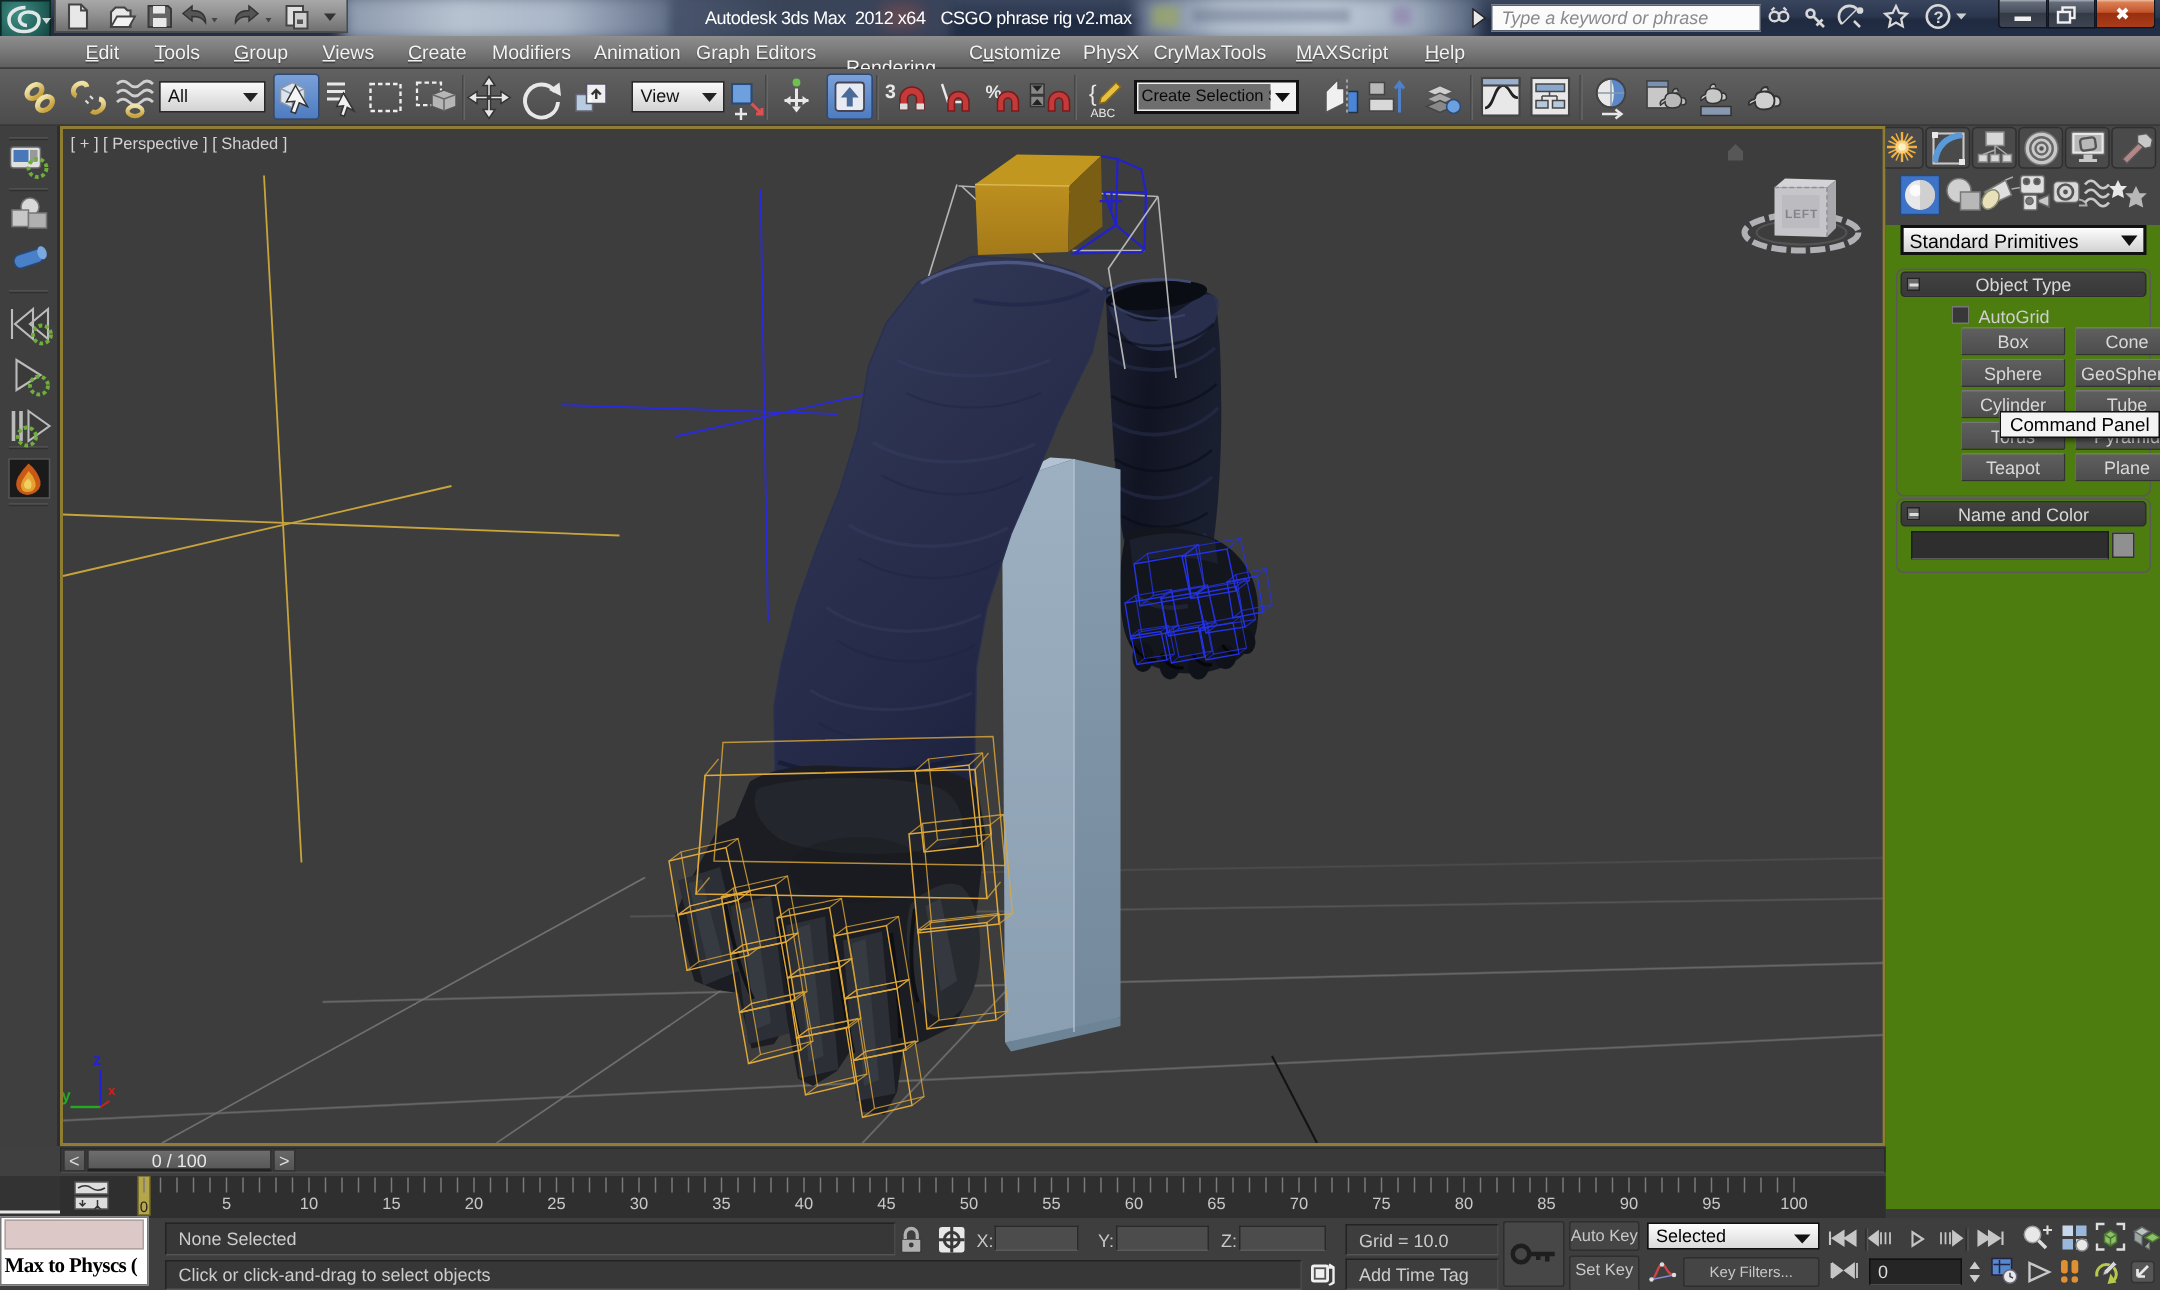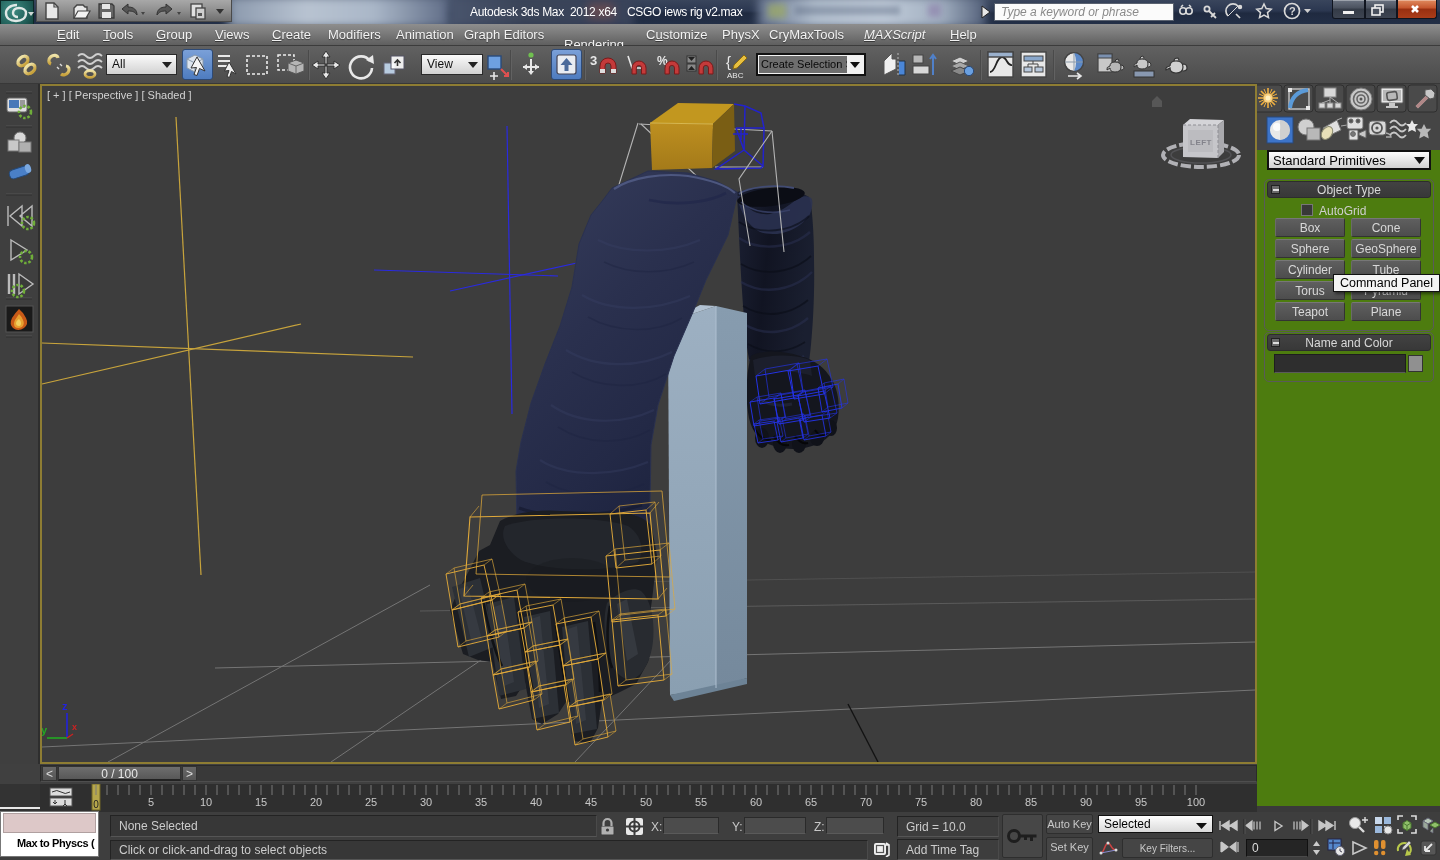--- a/index.html
+++ b/index.html
@@ -43,21 +43,21 @@
 
 #rpanel { left:1257px; top:84px; width:183px; height:722px; background:#4d7c0f; }
 
 #tslider { left:0px; top:764px; width:1257px; height:20px; background:#404040; }
 #trackbar { left:0px; top:784px; width:1257px; height:28px; background:#333333; }
 #statusbar { left:0; top:812px; width:1440px; height:48px; background:#3e3e3e; }
 .fld { position:absolute; background:#313131; border:1px solid #232323;
   border-bottom-color:#555; border-right-color:#4a4a4a; color:#cccccc; font-size:12px; }
 .btn3d { position:absolute; background:linear-gradient(180deg,#5f5f5f,#4d4d4d);
   border:1px solid #333; border-top-color:#777; border-left-color:#6a6a6a;
-  border-radius:2px; color:#d8d8d8; font-size:12px; text-align:center; }
+  border-radius:2px; color:#d8d8d8; font-size:12px; text-align:center;margin-left:32px; }
 </style>
 </head>
 <body>
 <div id="stage">
 
 <div id="titlebar" class="abs">
   <div class="tb-blur1 abs"></div>
   <div class="tb-blur1b abs"></div>
   <div class="tb-blur2 abs"></div>
   <div class="abs" style="left:588px;top:3px;width:26px;height:16px;background:#9a544a;opacity:.45;filter:blur(5px);"></div>
@@ -96,21 +96,21 @@
 
     <path d="M136 9 l-6 -5 v3 c-6 0 -9 3 -9 8 c2 -3 4 -4 9 -4 v3 z" fill="#555" stroke="#333" stroke-width="1"></path>
     <path d="M141 12 l4 0 -2 3 z" fill="#444"></path>
 
     <rect x="155" y="4" width="11" height="13" fill="#e0e0e0" stroke="#444" stroke-width="1.3"></rect>
     <rect x="160" y="8" width="9" height="11" fill="#cfcfcf" stroke="#444" stroke-width="1.3"></rect>
     <rect x="162" y="13" width="4" height="3" fill="#555"></rect>
     <path d="M180 9 l8 0 -4 5 z" fill="#333"></path>
   </svg>
   <div class="tb-title abs" style="left:450px;margin-left:20px;">Autodesk 3ds Max&nbsp; 2012 x64</div>
-  <div class="tb-title abs" style="left:627px;">CSGO iews rig v2.max</div>
+  <div class="tb-title abs" style="left:627px;">CSGO phrase rig v2.max</div>
 
   <svg class="abs" style="left:980px;top:5px;" width="12" height="14">
     <path d="M2 1 L10 7 L2 13 Z" fill="#e8e8e8" stroke="#222" stroke-width="1"></path>
       </svg>
   <div class="abs" style="left:994px;top:3px;width:180px;height:18px;background:#fbfbfb;
     border:1px solid #5a6270;color:#8a8a8a;font-style:italic;font-size:12px;padding:1px 0 0 6px;">Type a keyword or phrase</div>
 
   <svg class="abs" style="left:1176px;top:2px;" width="136" height="20">
     <g stroke="#d8d8d8" stroke-width="1.6" fill="none">
       <circle cx="7" cy="9" r="3.2"></circle>
@@ -150,21 +150,21 @@
   <span class="mi" style="left:156px;"><u>G</u>roup</span>
   <span class="mi" style="left:215px;"><u>V</u>iews</span>
   <span class="mi" style="left:272px;"><u>C</u>reate</span>
   <span class="mi" style="left:328px;">Modifiers</span>
   <span class="mi" style="left:396px;">Animation</span>
   <span class="mi" style="left:464px;">Graph Editors</span>
   <span class="mi" style="left:564px;margin-top:10px;"><u>R</u>endering</span>
   <span class="mi" style="left:646px;">C<u>u</u>stomize</span>
   <span class="mi" style="left:722px;">PhysX</span>
   <span class="mi" style="left:769px;">CryMaxTools</span>
-  <span class="mi" style="left:864px;font-style:italic;"><u>M</u>AXScript</span>
+  <span class="mi" style="left:864px;"><u>M</u>AXScript</span>
   <span class="mi" style="left:950px;"><u>H</u>elp</span>
 </div>
 
 <div id="toolbar" class="abs">
   <div class="tsep" style="left:308px;"></div>
   <div class="tsep" style="left:510px;"></div>
   <div class="tsep" style="left:584px;"></div>
   <div class="tsep" style="left:716px;"></div>
   <div class="tsep" style="left:980px;"></div>
   <div class="tsep" style="left:1053px;"></div>
@@ -1038,16 +1038,16 @@
     <g transform="translate(93,28)">
       <rect x="1" y="1" width="15" height="14" rx="2" fill="#565656" stroke="#333"></rect>
       <path d="M12 4 L5 11 M5 11 v-5 M5 11 h5" stroke="#e8e8e8" stroke-width="1.8" fill="none"></path>
     </g>
   </svg>
 </div>
 
 <div class="abs" style="left:0;top:807px;width:40px;height:2px;background:#e8e8e8;"></div>
 <div class="abs" style="left:0;top:811px;width:99px;height:46px;background:#ffffff;border:1px solid #777;">
   <div class="abs" style="left:2px;top:1px;width:93px;height:20px;background:#ddc8c8;border:1px solid #b0a0a0;"></div>
-  <div class="abs" style="left:16px;top:25px;width:94px;height:18px;color:#000;font-family:Liberation Sans, sans-serif;font-size:11px;font-weight:bold;letter-spacing:-0.4px;white-space:nowrap;overflow:hidden;">Max to Physcs (</div>
+  <div class="abs" style="left:2px;top:25px;width:94px;height:18px;color:#000;font-family:Liberation Serif, serif;font-size:14px;font-weight:bold;letter-spacing:-0.4px;white-space:nowrap;overflow:hidden;">Max to Physcs (</div>
 </div>
 
 </div>
 
 </body></html>

